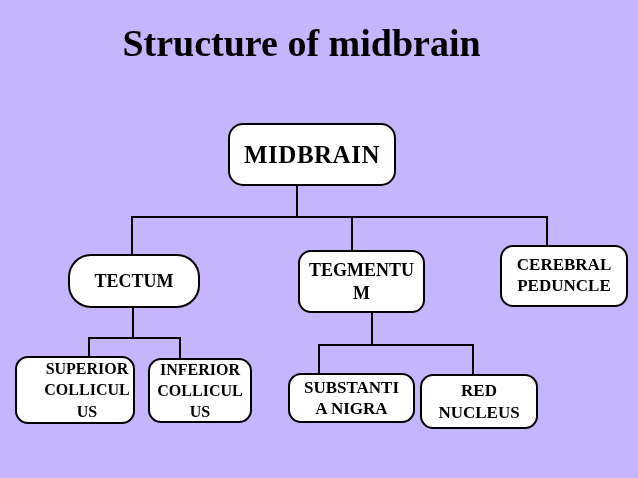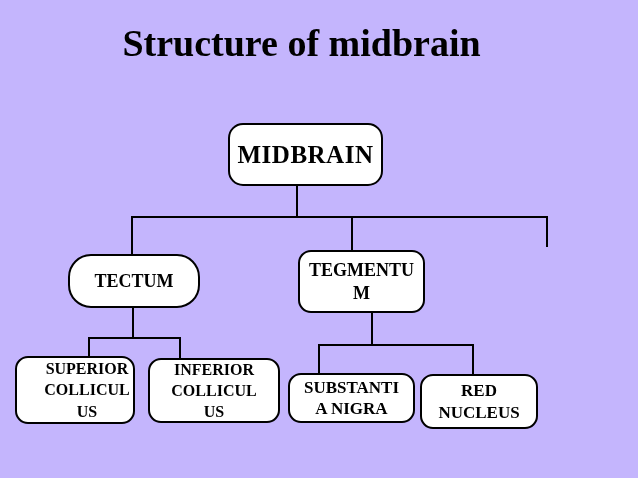--- a/index.html
+++ b/index.html
@@ -33,26 +33,26 @@
     font-weight:bold;
     white-space:pre-line;
     z-index:2;
   }
   .edge{
     position:absolute;
     background:#000000;
     z-index:1;
   }
   
-  .n-midbrain {left:228px;top:123px;width:155px;height:63px;font-size:25px;letter-spacing:0.5px;border-radius:15px;}
+  .n-midbrain {left:228px;top:123px;width:168px;height:63px;font-size:25px;letter-spacing:0.5px;border-radius:15px;}
   .n-tectum   {left:68px; top:254px;width:132px;height:54px;font-size:18px;border-radius:23px;}
   .n-tegmentum{left:298px;top:250px;width:127px;height:63px;font-size:18px;line-height:1.25;}
   .n-cerebral {left:500px;top:245px;width:128px;height:62px;font-size:17px;line-height:1.22;}
   .n-superior {left:15px; top:356px;width:120px;height:68px;font-size:16px;line-height:1.32;padding-left:24px;}
-  .n-inferior {left:148px;top:358px;width:132px;height:65px;font-size:16px;line-height:1.32;}
+  .n-inferior {left:148px;top:358px;width:104px;height:65px;font-size:16px;line-height:1.32;}
   .n-substantia{left:288px;top:373px;width:127px;height:50px;font-size:17px;line-height:1.25;}
   .n-red      {left:420px;top:374px;width:118px;height:55px;font-size:17px;line-height:1.25;}
   
   .e-mid-down   {left:296px;top:185px;width:2px;height:33px;}
   .e-h1         {left:131px;top:216px;width:417px;height:2px;}
   .e-tectum-top {left:131px;top:216px;width:2px;height:40px;}
   .e-teg-top    {left:351px;top:216px;width:2px;height:36px;}
   .e-cp-top     {left:546px;top:216px;width:2px;height:31px;}
   .e-tectum-bot {left:132px;top:306px;width:2px;height:33px;}
   .e-h2         {left:88px; top:337px;width:93px;height:2px;}
@@ -81,20 +81,22 @@
   <div class="edge e-inf-top"></div>
   <div class="edge e-teg-bot"></div>
   <div class="edge e-h3"></div>
   <div class="edge e-sn-top"></div>
   <div class="edge e-rn-top"></div>
 
   <div class="node n-midbrain">MIDBRAIN</div>
   <div class="node n-tectum">TECTUM</div>
   <div class="node n-tegmentum">TEGMENTU
 M</div>
+  <div class="node n-cerebral">CEREBRAL
+PEDUNCLE</div>
   <div class="node n-superior">SUPERIOR
 COLLICUL
 US</div>
   <div class="node n-inferior">INFERIOR
 COLLICUL
 US</div>
   <div class="node n-substantia">SUBSTANTI
 A NIGRA</div>
   <div class="node n-red">RED
 NUCLEUS</div>

